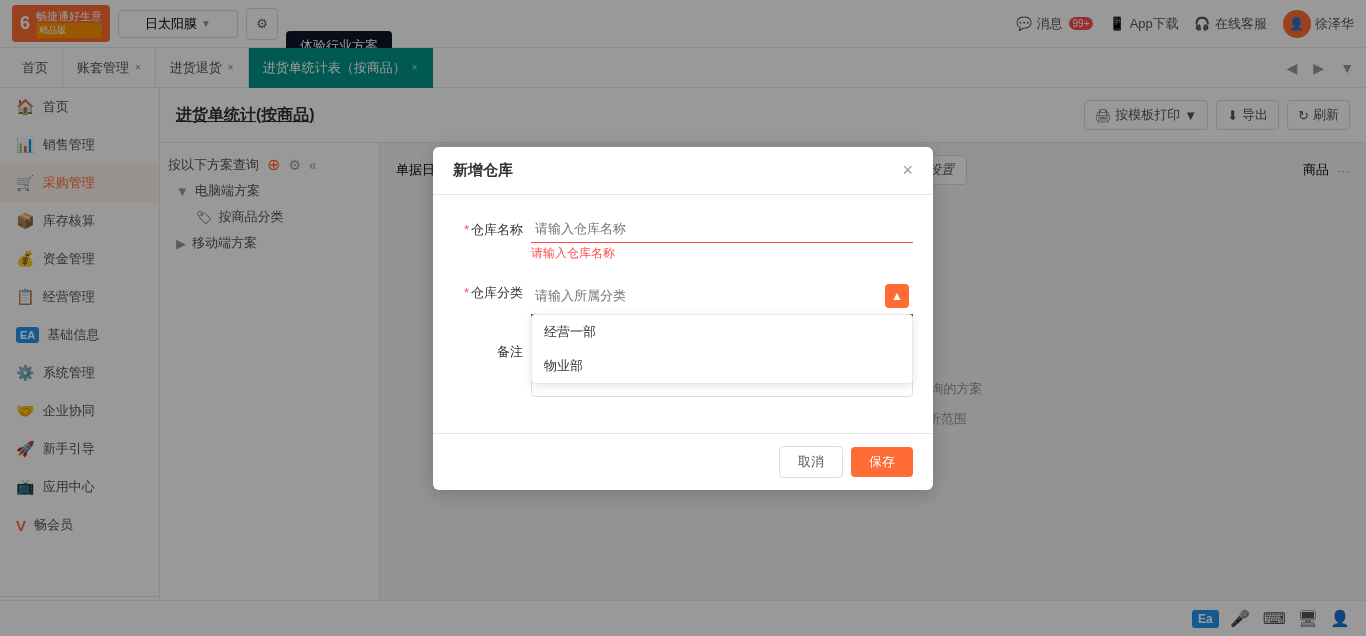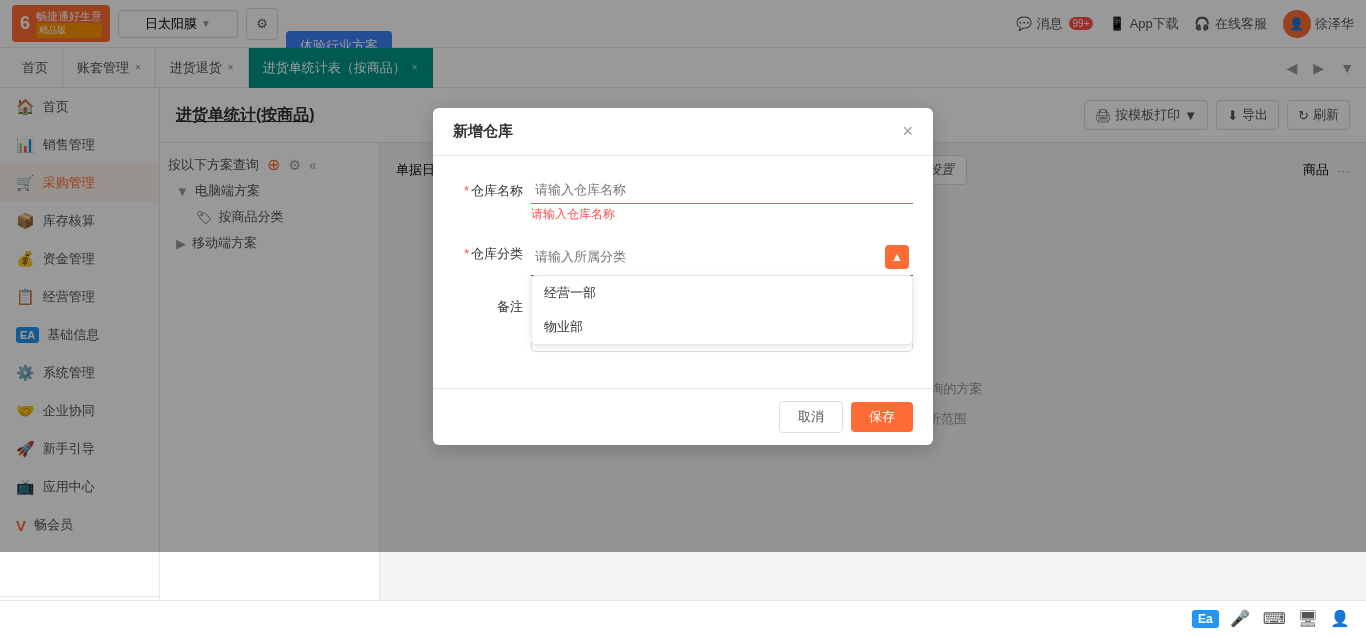--- a/index.html
+++ b/index.html
@@ -24,21 +24,21 @@
       border-radius: 4px; padding: 4px 8px; cursor: pointer; min-width: 120px; justify-content: center;
     }
     .chevron-down { color: #999; font-size: 10px; }
 
     .gear-btn {
       width: 32px; height: 32px; border: 1px solid #ddd; border-radius: 4px;
       display: flex; align-items: center; justify-content: center; cursor: pointer; color: #666;
     }
 
     .trial-btn {
-      background: #3b82f6; color: #fff; border: none; border-radius: 4px;
+      background: #0f172a; color: #fff; border: none; border-radius: 4px;
       padding: 6px 14px; cursor: pointer; font-size: 13px; margin-top: 44px;
     }
 
     .top-bar-right {
       margin-left: auto; display: flex; align-items: center; gap: 16px;
     }
     .top-action {
       display: flex; align-items: center; gap: 4px; cursor: pointer; color: #555; font-size: 13px;
     }
     .notification-badge {
@@ -131,21 +131,21 @@
       background: #ff6b35; color: #fff; border: none; border-radius: 4px;
       padding: 5px 16px; cursor: pointer; font-size: 13px;
     }
     .settings-btn {
       border: 1px solid #ddd; border-radius: 4px; padding: 5px 12px;
       cursor: pointer; color: #555; background: #fff; font-size: 13px; font-style: italic;
     }
 
     
     .overlay {
-      position: fixed; top: 0; left: 0; width: 1366px; height: 552px;
+      position: fixed; top: 0; left: 0; width: 1366px; height: 636px;
       background: rgba(0,0,0,0.4); z-index: 100;
       display: flex; align-items: center; justify-content: center;
     }
 
     
     .dialog {
       background: #fff; border-radius: 6px; width: 500px;
       box-shadow: 0 4px 20px rgba(0,0,0,0.2); position: relative;
     }
     .dialog-header {
@@ -174,21 +174,21 @@
       border-bottom: 1px solid #ff4d4f;
     }
     .error-msg { font-size: 12px; color: #ff4d4f; margin-top: 2px; }
     .form-field-wrap { flex: 1; display: flex; flex-direction: column; }
 
     
     .category-selector {
       flex: 1; position: relative;
     }
     .category-input-wrap {
-      display: flex; align-items: center; border-bottom: 1px solid #0f766e; padding: 6px 4px;
+      display: flex; align-items: center; border-bottom: 7px solid #0f766e; padding: 6px 4px;
     }
     .category-input {
       flex: 1; border: none; outline: none; font-size: 13px; color: #333;
     }
     .category-chevron {
       width: 24px; height: 24px; background: #ff6b35; border-radius: 4px;
       display: flex; align-items: center; justify-content: center;
       color: #fff; cursor: pointer; font-size: 12px;
     }
 

